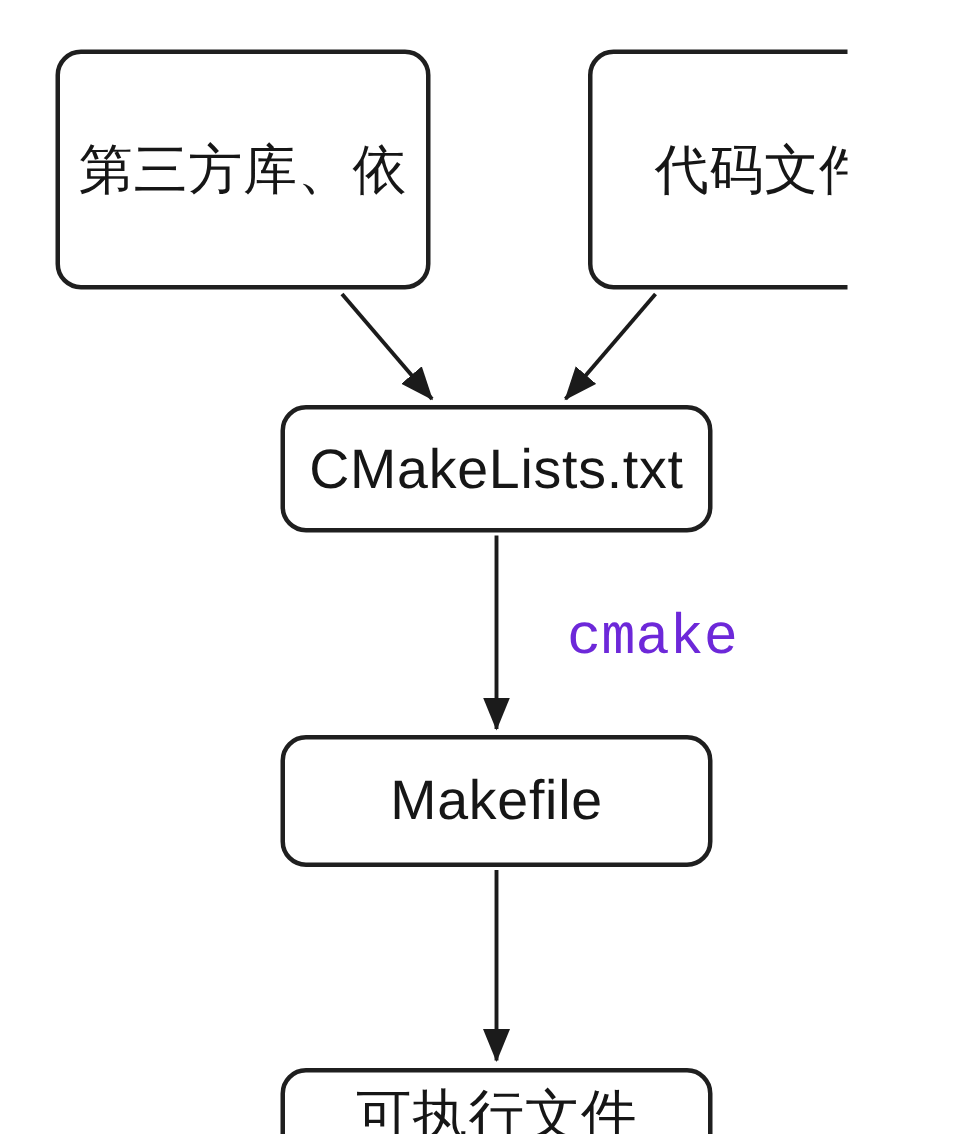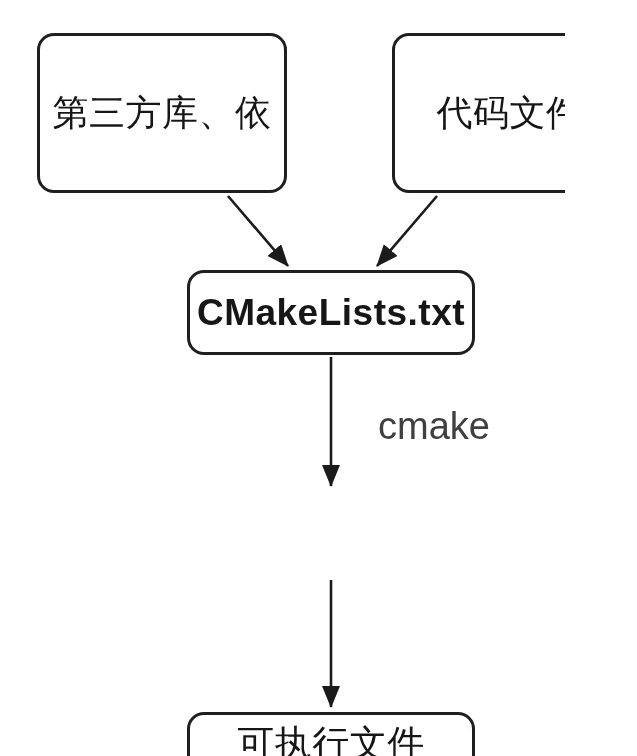--- a/index.html
+++ b/index.html
@@ -34,30 +34,31 @@
     flex-direction: column;
     align-items: center;
     justify-content: center;
     text-align: center;
     font-size: 36px;
     line-height: 48px;
     letter-spacing: 0.5px;
   }
   .node-deps        { left: 37px;  top: 33px;  width: 250px; height: 160px; }
   .node-code        { left: 392px; top: 33px;  width: 235px; height: 160px; }
-  .node-cmakelists  { left: 187px; top: 270px; width: 288px; height: 85px;  font-size: 37px; font-weight: bold; }
+  .node-cmakelists  { left: 187px; top: 270px; width: 288px; height: 85px;  font-size: 37px; }
   .node-makefile    { left: 187px; top: 490px; width: 288px; height: 88px;  font-size: 37px; }
   .node-executable  { left: 187px; top: 712px; width: 288px; height: 84px;
                       justify-content: flex-start; padding-top: 5px; font-size: 37px; }
   .edge-label {
     position: absolute;
     font-size: 38px;
     line-height: 38px;
-    color: #404040;
+    color: #6d28d9;
     white-space: nowrap;
+    font-family: Liberation Mono, monospace;
   }
   .edge-label-cmake { left: 378px; top: 407px; }
   .edge-label-make  { left: 378px; top: 632px; }
 </style>
 </head>
 <body>
 
 <div class="canvas">
 
   <svg class="arrows" viewBox="0 0 637 756" xmlns="http://www.w3.org/2000/svg" aria-hidden="true">
@@ -77,20 +78,23 @@
   </div>
 
   <div class="node node-code">
     <span>代码文件</span>
   </div>
 
   <div class="node node-cmakelists">
     <span>CMakeLists.txt</span>
   </div>
 
+  <div class="node node-makefile">
+    <span>Makefile</span>
+  </div>
 
   <div class="node node-executable">
     <span>可执行文件</span>
   </div>
 
   <div class="edge-label edge-label-cmake">cmake</div>
 
 
 </div>
 

